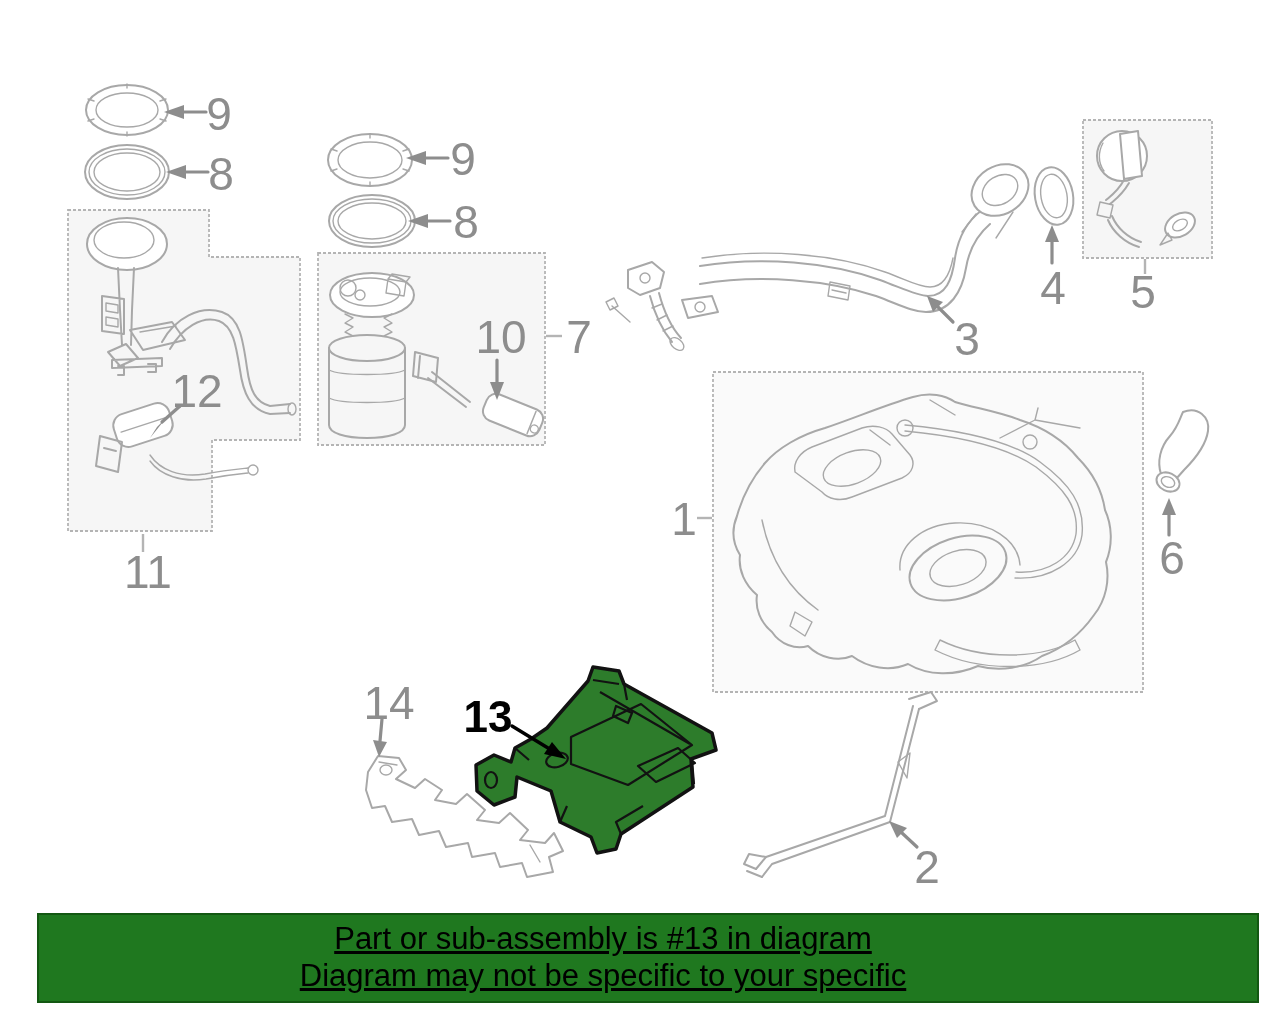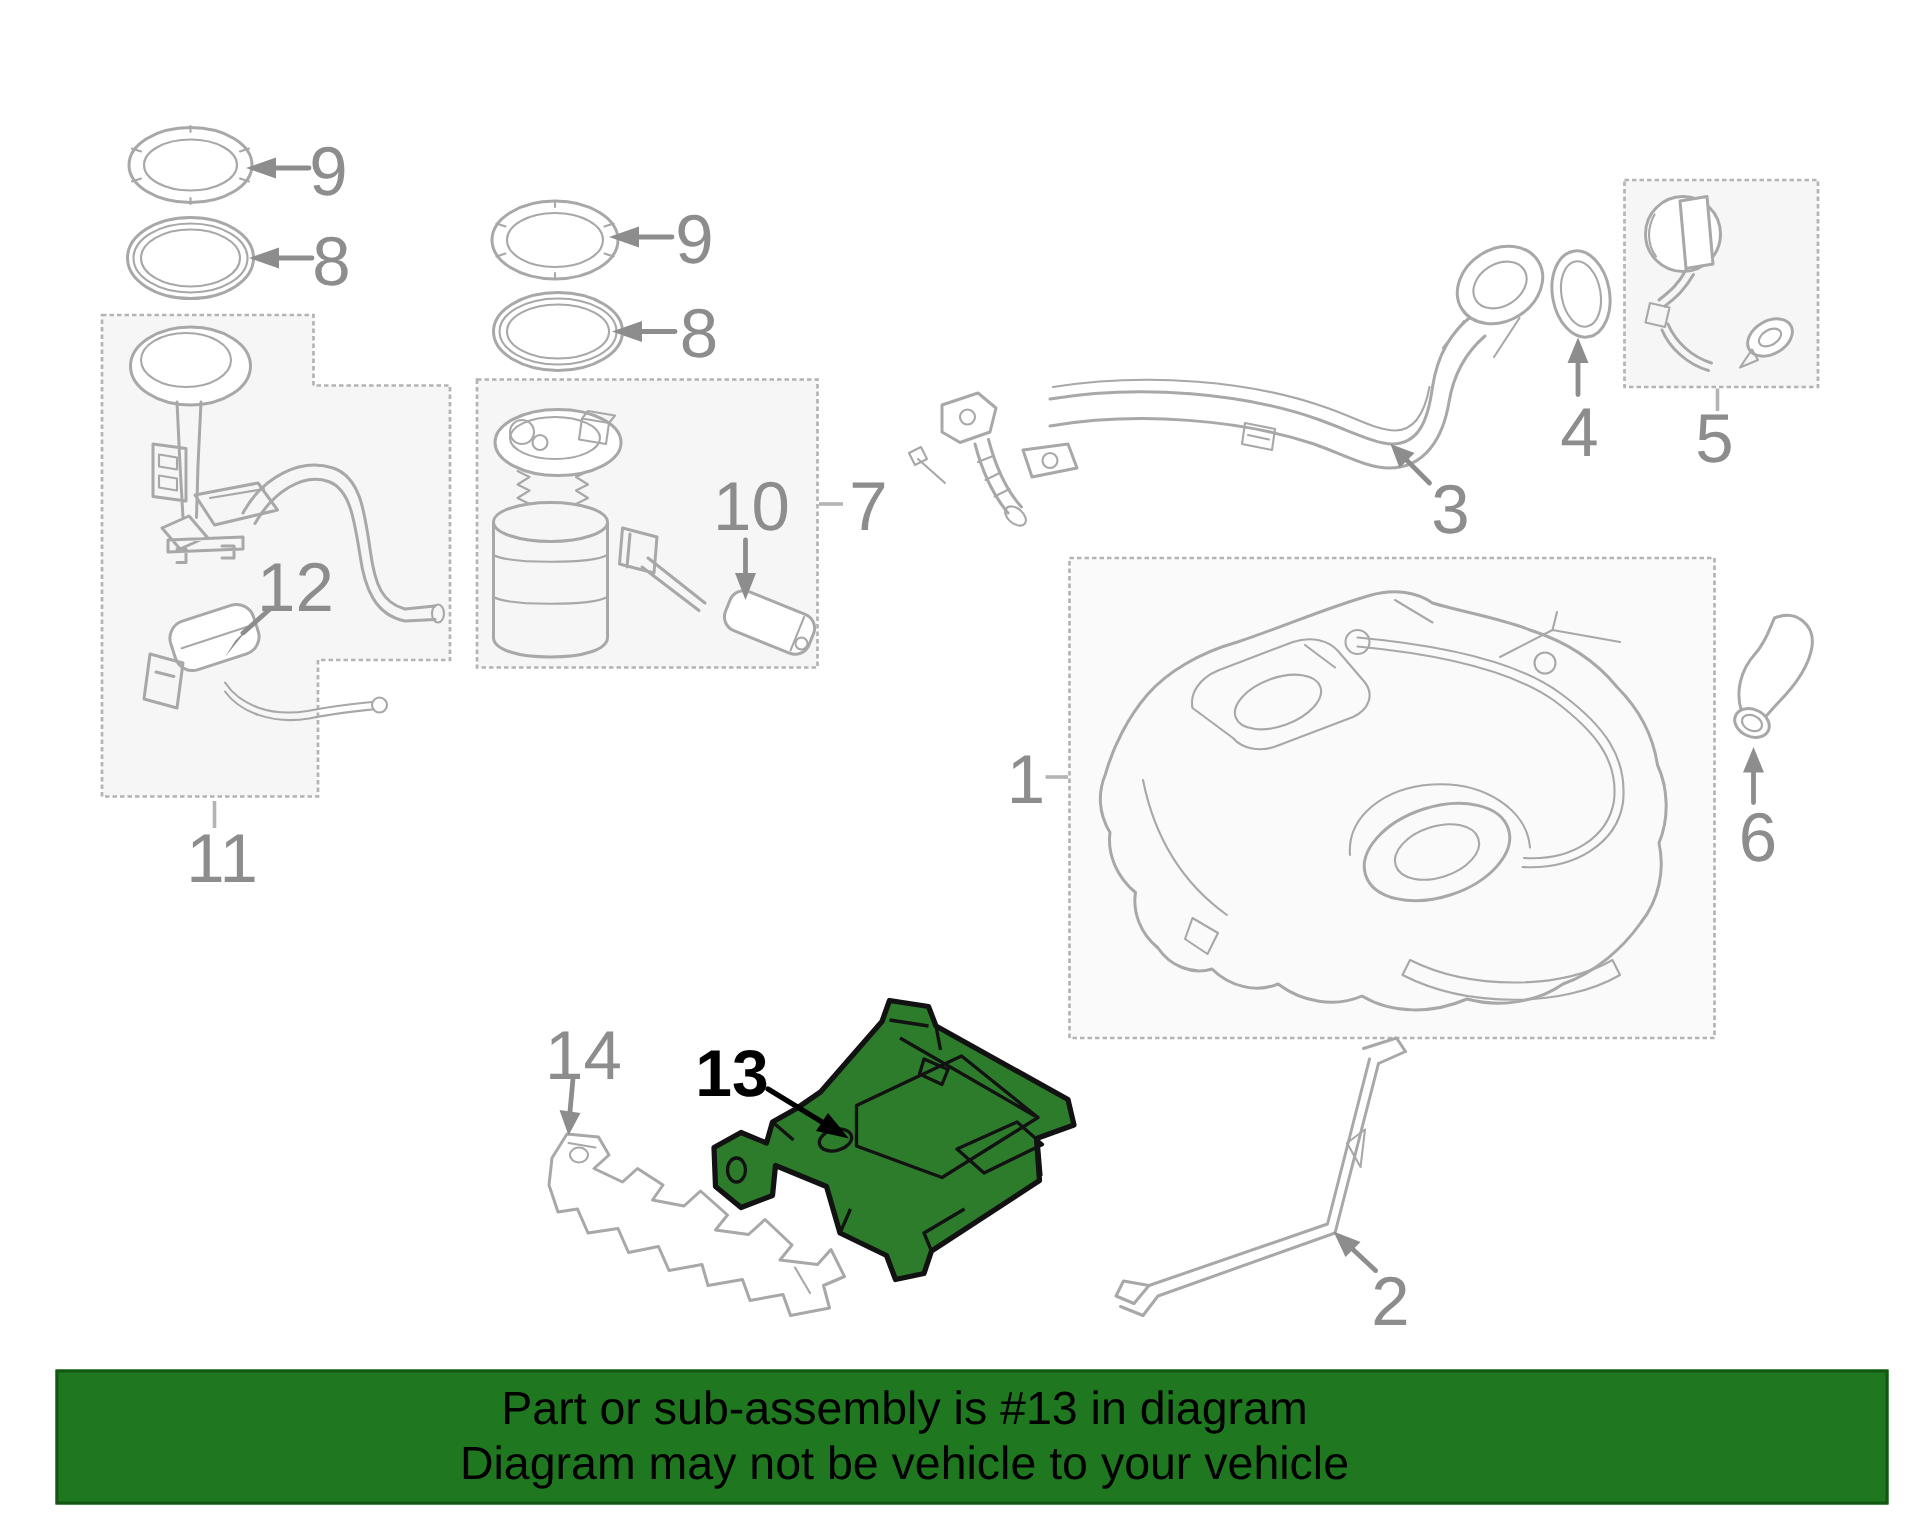--- a/index.html
+++ b/index.html
@@ -18,21 +18,21 @@
   .hl{fill:var(--c-highlight_fill);stroke:var(--c-highlight_stroke);stroke-width:3.5;stroke-linejoin:round;}
   .hli{fill:none;stroke:var(--c-highlight_stroke);stroke-width:2.2;stroke-linejoin:round;}
   .num13{fill:var(--c-highlight_label);font-size:44px;font-weight:bold;text-anchor:middle;
          dominant-baseline:central;font-family:"Liberation Sans",sans-serif;}
   .arr13{stroke:var(--c-highlight_label);stroke-width:3.5;fill:none;stroke-linecap:round;}
   .arrh13{fill:var(--c-highlight_label);stroke:none;}
   #banner{position:absolute;left:37px;top:913px;width:1222px;height:90px;box-sizing:border-box;
           background:var(--c-banner_bg);border:2px solid var(--c-banner_border);
           display:flex;flex-direction:column;align-items:center;justify-content:center;
           padding-right:90px;color:var(--c-banner_text);font-size:31px;line-height:1.18;
-          text-align:center;white-space:nowrap;}
+          text-align:center;white-space:nowrap;text-decoration:underline;}
 </style>
 </head>
 <body>
 
 <div id="stage">
 
 <svg id="diagram-svg" width="1280" height="1024" viewBox="0 0 1280 1024">
 
   <path class="box" d="M68,210 L209,210 L209,257 L300,257 L300,440 L212,440 L212,531 L68,531 Z"></path>
   <rect class="box" x="318" y="253" width="227" height="192"></rect>
@@ -278,16 +278,16 @@
   <g>
     <line class="arr13" x1="512" y1="726" x2="548" y2="748"></line>
     <polygon class="arrh13" points="544,754 552,742 566,759"></polygon>
     <text class="num13" x="488" y="716">13</text>
   </g>
 
 </svg>
 
 <div id="banner">
   <div>Part or sub-assembly is #13 in diagram</div>
-  <div>Diagram may not be vehicle to your vehicle</div>
+  <div>Diagram may not be specific to your specific</div>
 </div>
 
 </div>
 
 </body></html>

